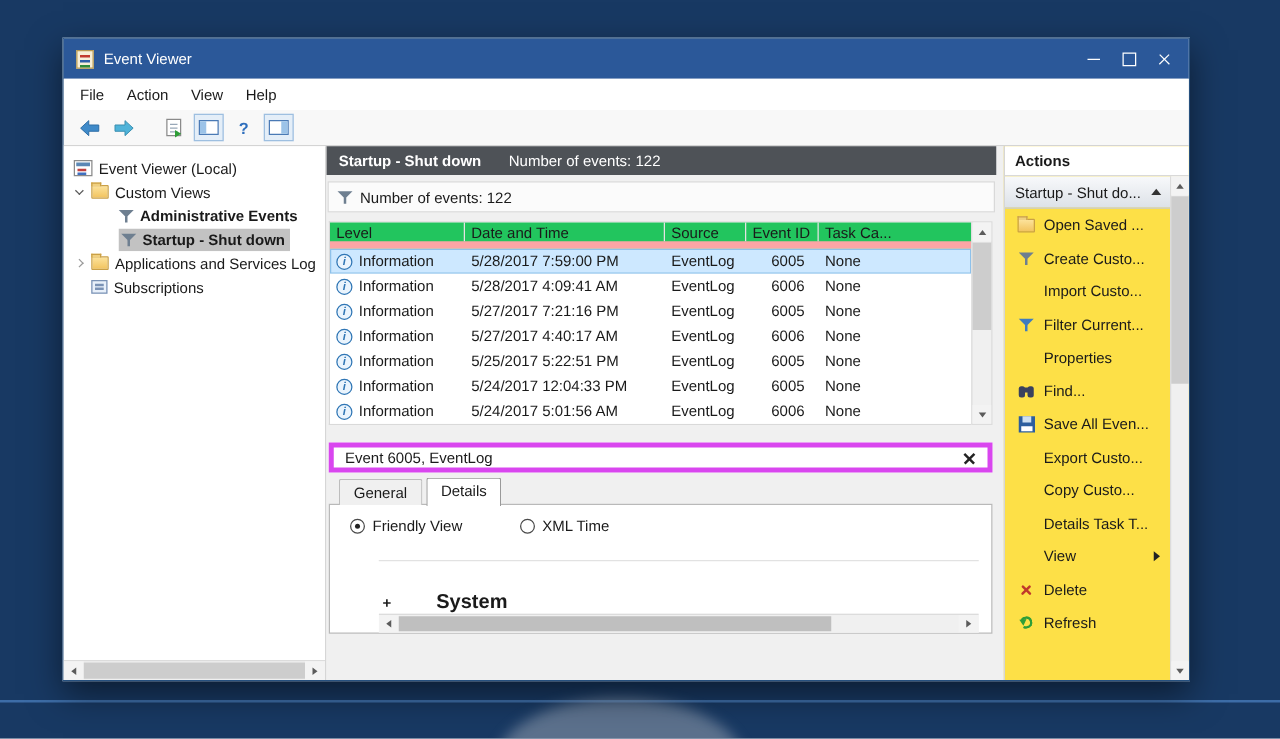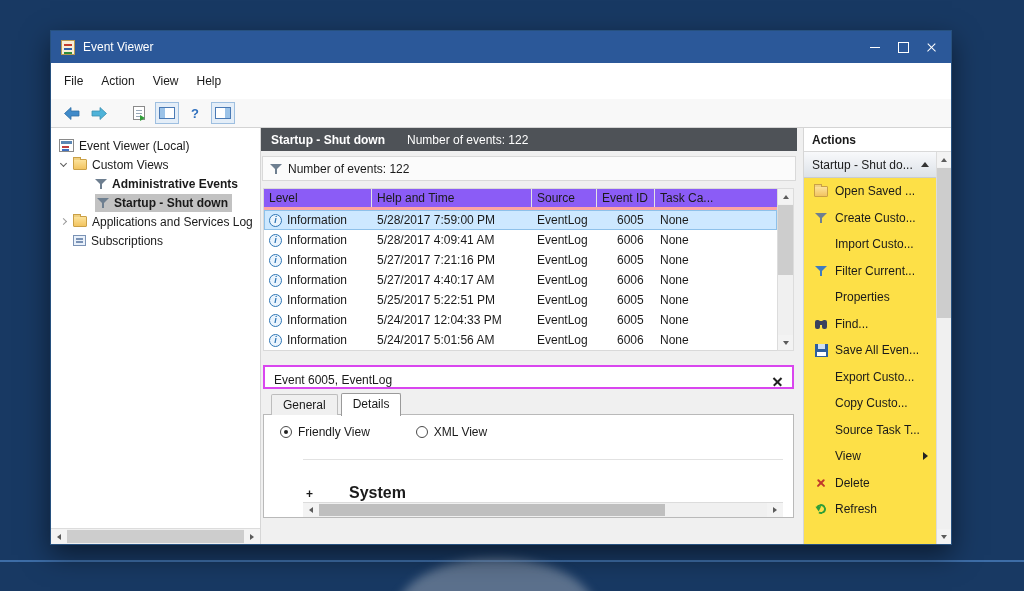--- a/index.html
+++ b/index.html
@@ -25,21 +25,21 @@
   .ctl{width:28px;display:flex;align-items:center;justify-content:center;position:relative;}
   .ctl-min::before{content:"";width:10px;height:1px;background:#fff;}
   .ctl-max::before{content:"";width:9px;height:9px;border:1px solid #fff;}
   .xbars{position:relative;width:11px;height:11px;display:inline-block;}
   .xbars::before,.xbars::after{content:"";position:absolute;left:0;top:5px;width:11px;height:1.4px;background:#fff;}
   .xbars::before{transform:rotate(45deg);}
   .xbars::after{transform:rotate(-45deg);}
 
   
   .menubar{flex:0 0 25px;background:#fff;display:flex;align-items:center;padding-left:4px;}
-  .menu-item{padding:11px 9px;height:100%;display:flex;align-items:center;}
+  .menu-item{padding:0 9px;height:100%;display:flex;align-items:center;}
   .toolbar{flex:0 0 29px;background:#f8f8f8;border-bottom:1px solid #d4d4d4;display:flex;align-items:center;padding-left:8px;gap:4px;}
   .tb-btn{height:22px;min-width:24px;display:flex;align-items:center;justify-content:center;border:1px solid transparent;}
   .tb-btn.pressed{border:1px solid #9ebfe0;background:#e4eef8;}
   .tb-sep{width:8px;}
   .ic-doc{width:12px;height:14px;background:#fff;border:1px solid #8a8a8a;position:relative;}
   .ic-doc::before{content:"";position:absolute;left:2px;top:3px;width:6px;height:1.2px;background:#98a8b8;
                   box-shadow:0 3px 0 #98a8b8,0 6px 0 #98a8b8;}
   .ic-doc::after{content:"";position:absolute;right:-4px;bottom:-2px;border:3.5px solid transparent;border-left:5px solid #2f9e38;}
   .ic-panel{width:16px;height:12px;border:1px solid #4a7ab5;background:#fff;position:relative;}
   .ic-panel.l::before{content:"";position:absolute;left:0;top:0;bottom:0;width:5px;background:#9cc3e8;}
@@ -93,42 +93,42 @@
   .center-pane{flex:0 0 536px;display:flex;flex-direction:column;min-width:0;}
   .center-header{flex:0 0 23px;background:#4e5257;color:#fff;display:flex;align-items:center;padding:0 10px;}
   .center-header .t{font-weight:bold;}
   .center-header .c{margin-left:22px;}
   .filterbar{flex:0 0 25px;margin:5px 1px 0 1px;background:#fbfbfb;border:1px solid #d9d9d9;
              display:flex;align-items:center;padding:0 7px;gap:6px;}
   .filterbar .funnel-ic{margin-right:0;}
 
   .table-wrap{margin:7px 3px 0 2px;display:flex;flex:0 0 163px;}
   .etable{flex:1;background:#fff;border:1px solid #d9d9d9;border-right:none;display:flex;flex-direction:column;min-width:0;}
-  .thead{display:flex;flex:0 0 21px;border-bottom:3px solid #fca5a5;background:#8b5cf6;}
+  .thead{display:flex;flex:0 0 21px;border-bottom:6px solid #fca5a5;background:#22c55e;}
   .th{display:flex;align-items:center;padding-left:5px;border-right:1px solid #e3e3e3;overflow:hidden;white-space:nowrap;}
   .col-level{flex:0 0 108px;}
   .col-dt{flex:0 0 160px;}
   .col-src{flex:0 0 65px;}
   .col-eid{flex:0 0 58px;}
   .col-task{flex:1;border-right:none;}
   .trow{display:flex;flex:0 0 20px;align-items:stretch;background:#fff;}
   .trow.selected{background:#cde8ff;box-shadow:inset 0 0 0 1px #8ec1ea;}
   .td{padding-left:5px;white-space:nowrap;overflow:hidden;display:flex;align-items:center;}
   .td.eid{padding-left:20px;}
   .info-ic{width:13px;height:13px;border-radius:50%;border:1px solid #2f76b5;color:#2f76b5;background:#eaf4fd;
            font-size:9px;font-style:italic;font-weight:bold;display:inline-flex;align-items:center;justify-content:center;
            margin-right:5px;flex:0 0 auto;}
   .info-ic::before{content:"i";}
   .vscroll{flex:0 0 17px;background:#f0f0f0;border:1px solid #dcdcdc;display:flex;flex-direction:column;}
   .vtrack{flex:1;position:relative;}
   .vthumb{position:absolute;left:0;top:1px;width:100%;height:70px;background:#cdcdcd;}
 
   
   .preview{margin:14px 3px 0 2px;flex:1;display:flex;flex-direction:column;min-height:0;}
-  .pv-header{flex:0 0 24px;background:#fff;border:2px solid #d946ef;display:flex;align-items:flex-end;padding:0 9px;}
+  .pv-header{flex:0 0 24px;background:#fff;border:4px solid #d946ef;display:flex;align-items:center;padding:0 9px;}
   .pv-close{margin-left:auto;position:relative;width:11px;height:11px;}
   .pv-close::before,.pv-close::after{content:"";position:absolute;left:0;top:5px;width:11px;height:1.6px;background:#222;}
   .pv-close::before{transform:rotate(45deg);}
   .pv-close::after{transform:rotate(-45deg);}
   .pv-tabs{flex:0 0 26px;display:flex;align-items:flex-end;padding-left:8px;position:relative;z-index:2;}
   .tab{padding:3px 11px;border:1px solid #bdbdbd;border-bottom:none;background:#f0f0f0;margin-right:3px;border-radius:2px 2px 0 0;}
   .tab.active{background:#fff;padding-bottom:5px;margin-bottom:-1px;border-color:#9a9a9a;}
   .pv-box{border:1px solid #b9b9b9;background:#fff;flex:0 0 104px;position:relative;margin-top:-1px;}
   .radio-row{display:flex;align-items:center;gap:46px;padding:10px 0 0 16px;}
   .radio{display:flex;align-items:center;gap:6px;}
@@ -277,21 +277,21 @@
 
         <div class="filterbar">
           <span class="funnel-ic"></span>
           <span>Number of events: 122</span>
         </div>
 
         <div class="table-wrap">
           <div class="etable">
             <div class="thead">
               <div class="th col-level">Level</div>
-              <div class="th col-dt">Help and Time</div>
+              <div class="th col-dt">Date and Time</div>
               <div class="th col-src">Source</div>
               <div class="th col-eid">Event ID</div>
               <div class="th col-task">Task Ca...</div>
             </div>
 
             <div class="trow selected">
               <div class="td col-level">
                   <span class="info-ic"></span>
                   <span>Information</span>
                 </div>
@@ -385,21 +385,21 @@
             <span class="tab active">Details</span>
           </div>
           <div class="pv-box">
             <div class="radio-row">
               <span class="radio sel">
                 <span class="rdot"></span>
                 <span>Friendly View</span>
               </span>
               <span class="radio">
                 <span class="rdot"></span>
-                <span>XML View</span>
+                <span>XML Time</span>
               </span>
             </div>
             <div class="fv-field">
               <div class="fv-node">
                 <span class="fv-plus">+</span>
                 <span class="fv-label">System</span>
               </div>
               <div class="fv-hscroll">
                 <span class="sb-btn">
                     <span class="arr arr-l"></span>
@@ -467,21 +467,21 @@
             <div class="action-item">
               <span class="ai-icon"></span>
               <span>Export Custo...</span>
             </div>
             <div class="action-item">
               <span class="ai-icon"></span>
               <span>Copy Custo...</span>
             </div>
             <div class="action-item">
               <span class="ai-icon"></span>
-              <span>Source Task T...</span>
+              <span>Details Task T...</span>
             </div>
             <div class="action-item">
               <span class="ai-icon"></span>
               <span>View</span>
               <span class="sub"></span>
             </div>
             <div class="action-item">
               <span class="ai-icon">
                   <span class="ic-x"></span>
                 </span>

